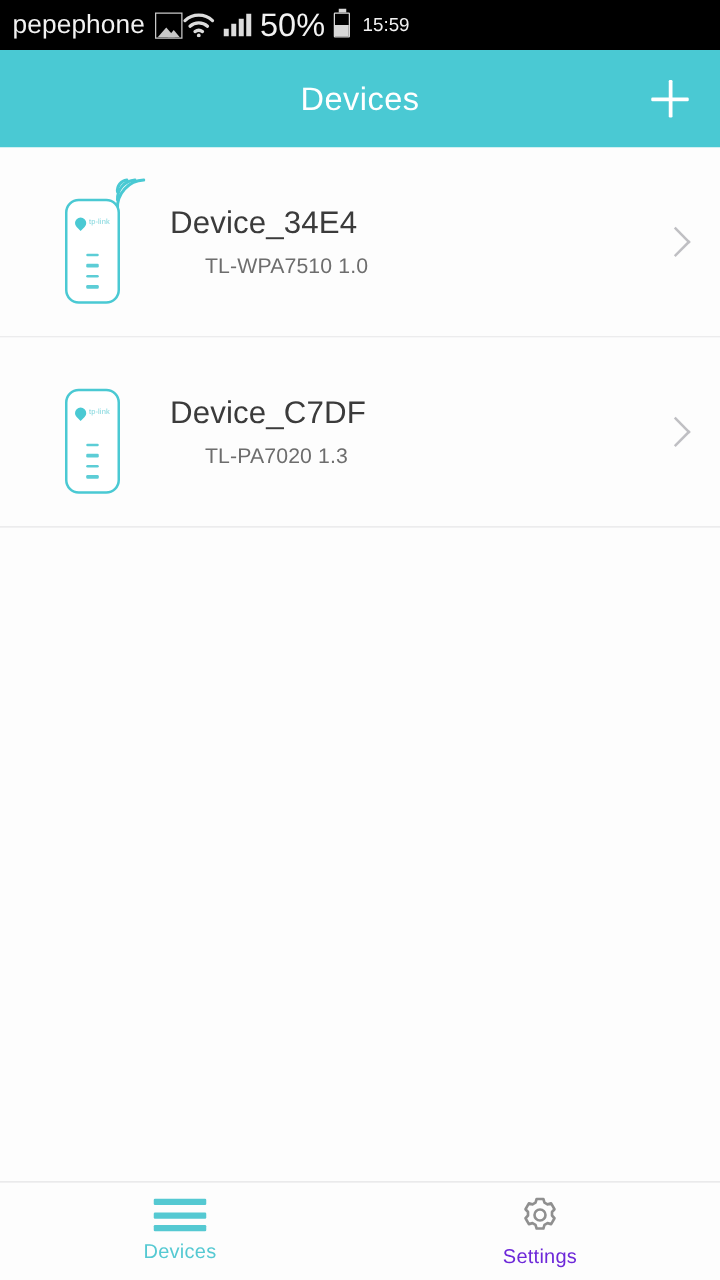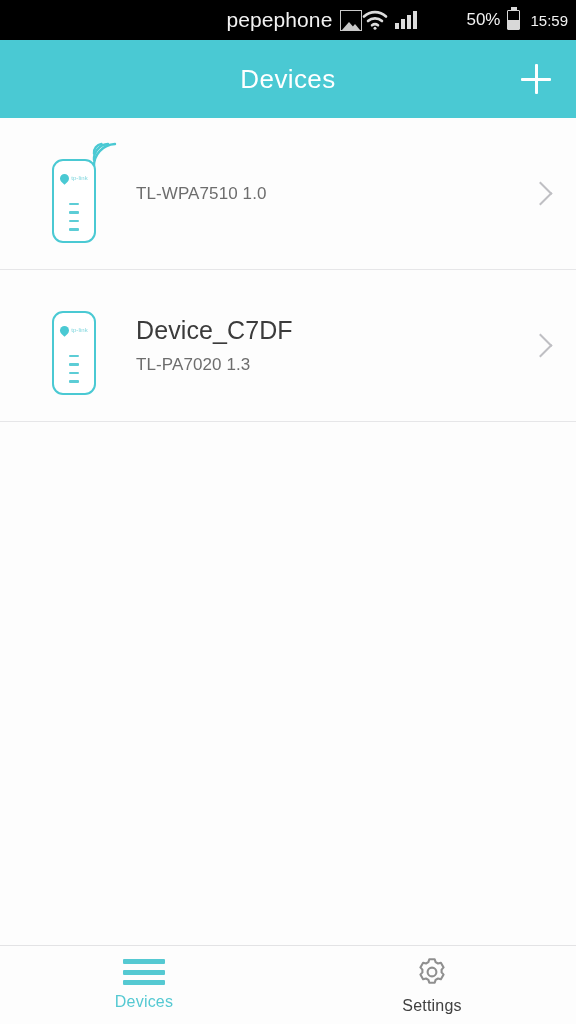--- a/index.html
+++ b/index.html
@@ -7,22 +7,22 @@
     width:576px; height:1024px;
     font-family:"Liberation Sans", sans-serif;
     background:#ffffff;
     overflow:hidden;
   }
   #screen { position:relative; width:576px; height:1024px; background:#fdfdfd; }
 
   
   .statusbar {
     height:40px; background:#000000; color:#e8e8e8;
-    display:flex; align-items:center; justify-content:flex-end;
-    padding:0 8px 0 10px;
+    display:flex; align-items:center; justify-content:flex-start;
+    padding:0 24px 0 10px;
   }
   .sb-left { display:flex; align-items:center; gap:8px; }
   .carrier { font-size:21px; color:#f2f2f2; letter-spacing:0.1px; }
   .shot-icon {
     width:22px; height:21px; border:1.6px solid #c9c9c9;
     position:relative; overflow:hidden;
   }
   .shot-icon::after {
     content:""; position:absolute; left:1px; bottom:0px;
     width:0; height:0;
@@ -36,21 +36,21 @@
     border-bottom:6px solid #c9c9c9;
   }
   .sb-right { display:flex; align-items:center; gap:7px; }
   .wifi-icon { width:26px; height:20px; position:relative; }
   .bars-icon { display:flex; align-items:flex-end; gap:2px; height:18px; }
   .bars-icon i { width:4px; background:#dcdcdc; display:block; }
   .bars-icon i:nth-child(1){ height:6px; }
   .bars-icon i:nth-child(2){ height:10px; }
   .bars-icon i:nth-child(3){ height:14px; }
   .bars-icon i:nth-child(4){ height:18px; }
-  .batt-pct { font-size:17px; color:#f2f2f2;margin-left:42px; }
+  .batt-pct { font-size:26px; color:#f2f2f2; }
   .batt-icon {
     width:13px; height:20px; border:1.8px solid #d8d8d8; border-radius:1px;
     position:relative; background:linear-gradient(to top,#d8d8d8 50%,transparent 50%);
   }
   .batt-icon::before{
     content:""; position:absolute; top:-4px; left:3px;
     width:6px; height:3px; background:#d8d8d8;
   }
   .clock { font-size:15px; color:#f2f2f2; margin-left:3px; }
 
@@ -102,21 +102,21 @@
     display:flex; flex-direction:column; align-items:center; gap:6px;
   }
   .adapter .leds i { display:block; width:10px; height:2.4px; background:#5ccdd6; border-radius:1px; }
   .wifi-arcs { position:absolute; right:2px; top:0px; width:30px; height:32px; }
 
   .dev-text { flex:1 1 auto; padding-left:14px; }
   .dev-name {
     font-size:25px; color:#3b3b3b; font-weight:400;
     letter-spacing:0.1px; line-height:1.15; margin-bottom:10px;
   }
-  .dev-model { font-size:17px; color:#6d6d6d; letter-spacing:0.1px; }
+  .dev-model { font-size:17px; color:#6d6d6d; letter-spacing:0.1px;margin-left:28px; }
   .chevron { flex:0 0 30px; width:30px; height:30px; position:relative; }
   .chevron::before {
     content:""; position:absolute; left:6px; top:6px;
     width:15px; height:15px;
     border-top:2.6px solid #bfbfc3; border-right:2.6px solid #bfbfc3;
     transform:rotate(45deg);
   }
 
   
   .bottomnav {
@@ -126,21 +126,21 @@
   }
   .nav-item {
     flex:1 1 50%; display:flex; flex-direction:column;
     align-items:center; justify-content:center; gap:8px; cursor:pointer;
   }
   .hamburger { width:42px; height:26px; display:flex; flex-direction:column; justify-content:space-between; }
   .hamburger i { display:block; height:5px; border-radius:1px; background:#55c9d2; }
   .gear { width:34px; height:34px; }
   .nav-label { font-size:16px; letter-spacing:0.2px; }
   .nav-label.active { color:#55c9d2; }
-  .nav-label.inactive { color:#404040; }
+  .nav-label.inactive { color:#6d28d9; }
 </style>
 </head>
 <body>
 
 <div id="screen">
 
   <div class="statusbar">
     <div class="sb-left">
       <span class="carrier">pepephone</span>
       <span class="shot-icon"></span>
@@ -189,20 +189,21 @@
           </div>
           <div class="leds">
             <i></i>
               <i></i>
               <i></i>
               <i></i>
           </div>
         </div>
       </div>
       <div class="dev-text">
+        <div class="dev-name">Device_34E4</div>
         <div class="dev-model">TL-WPA7510 1.0</div>
       </div>
       <div class="chevron"></div>
     </div>
 
     <div class="device-row">
       <div class="dev-icon-wrap">
         <div class="adapter">
           <div class="logo">
             <span class="p"></span>

